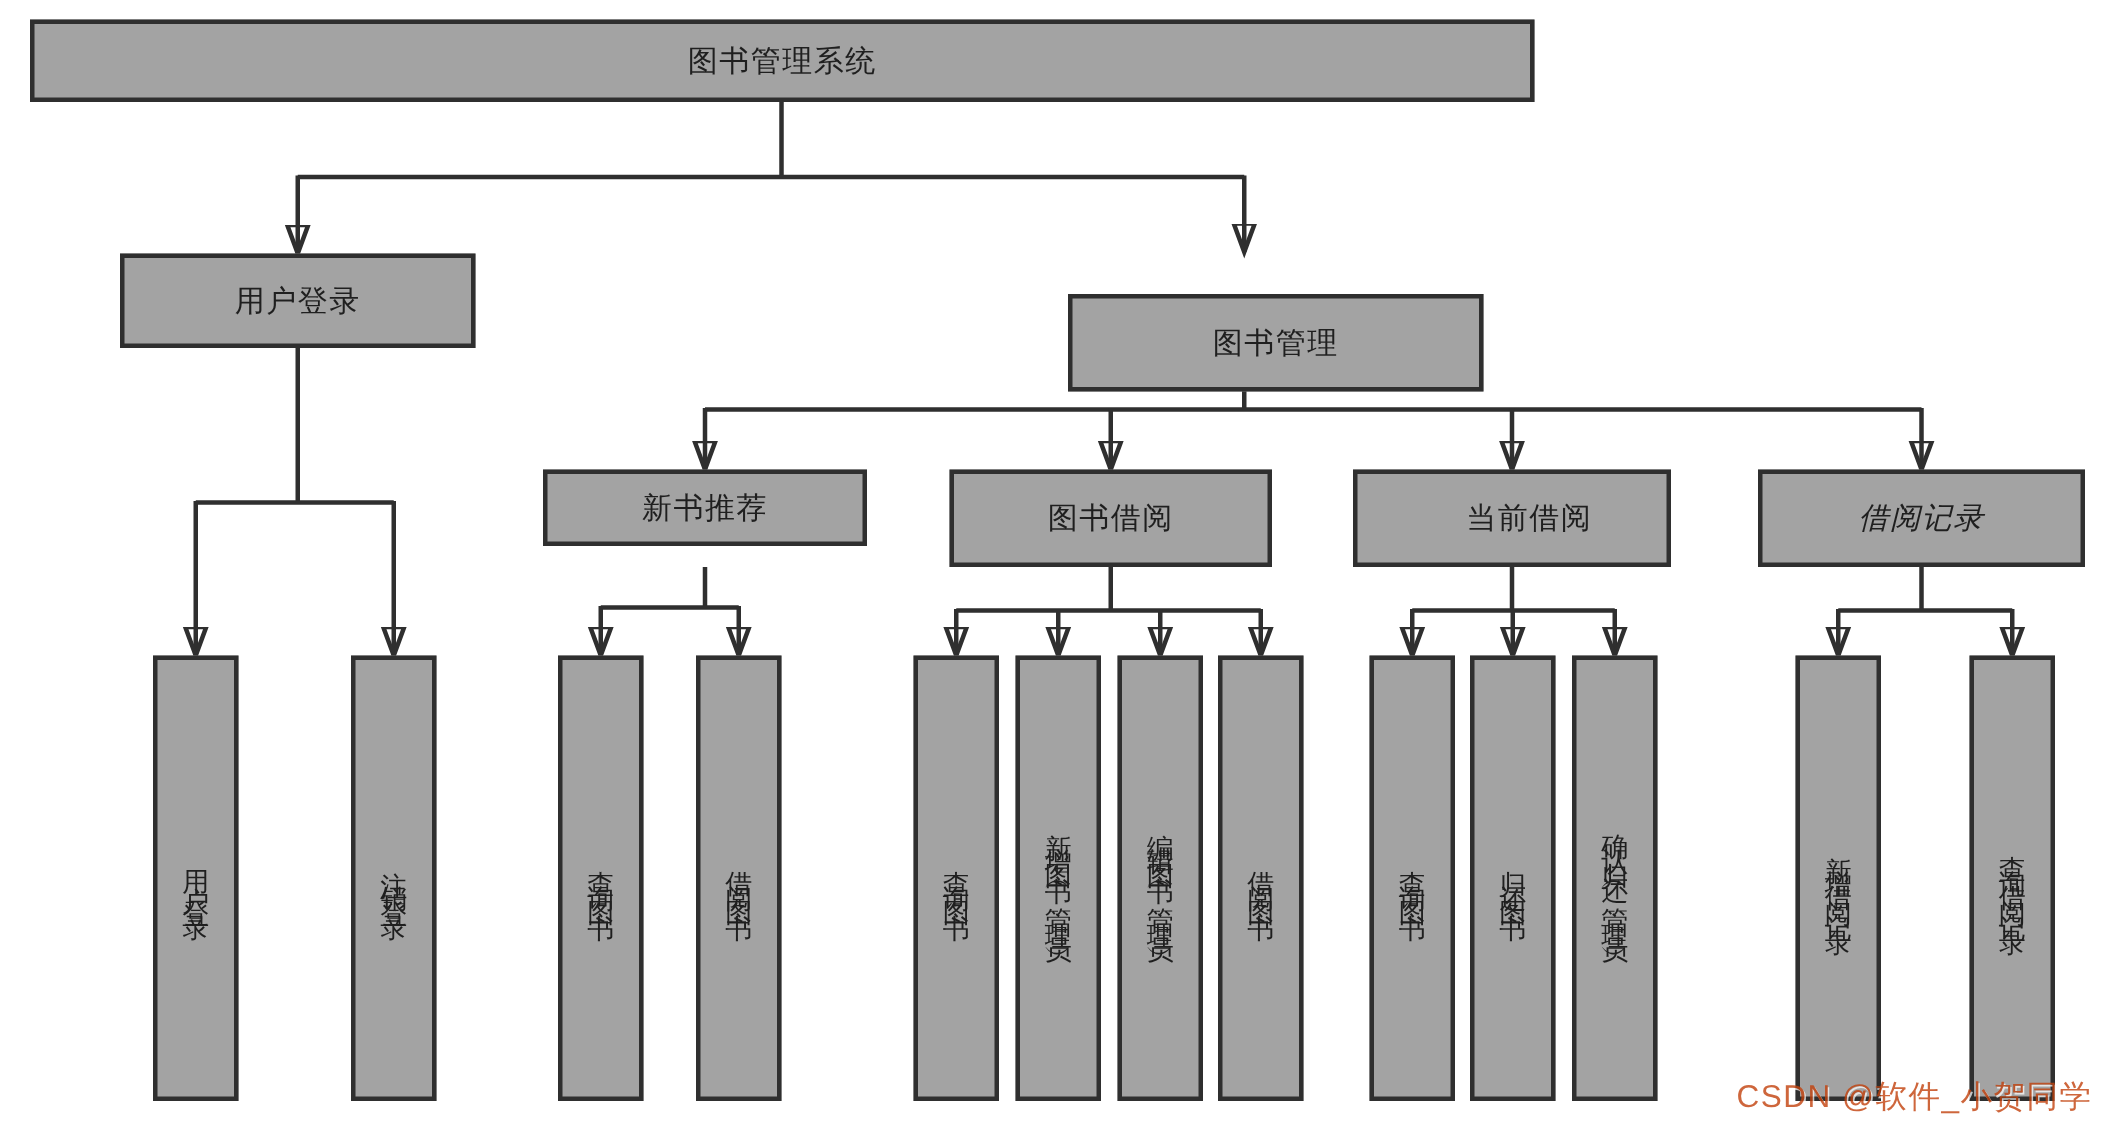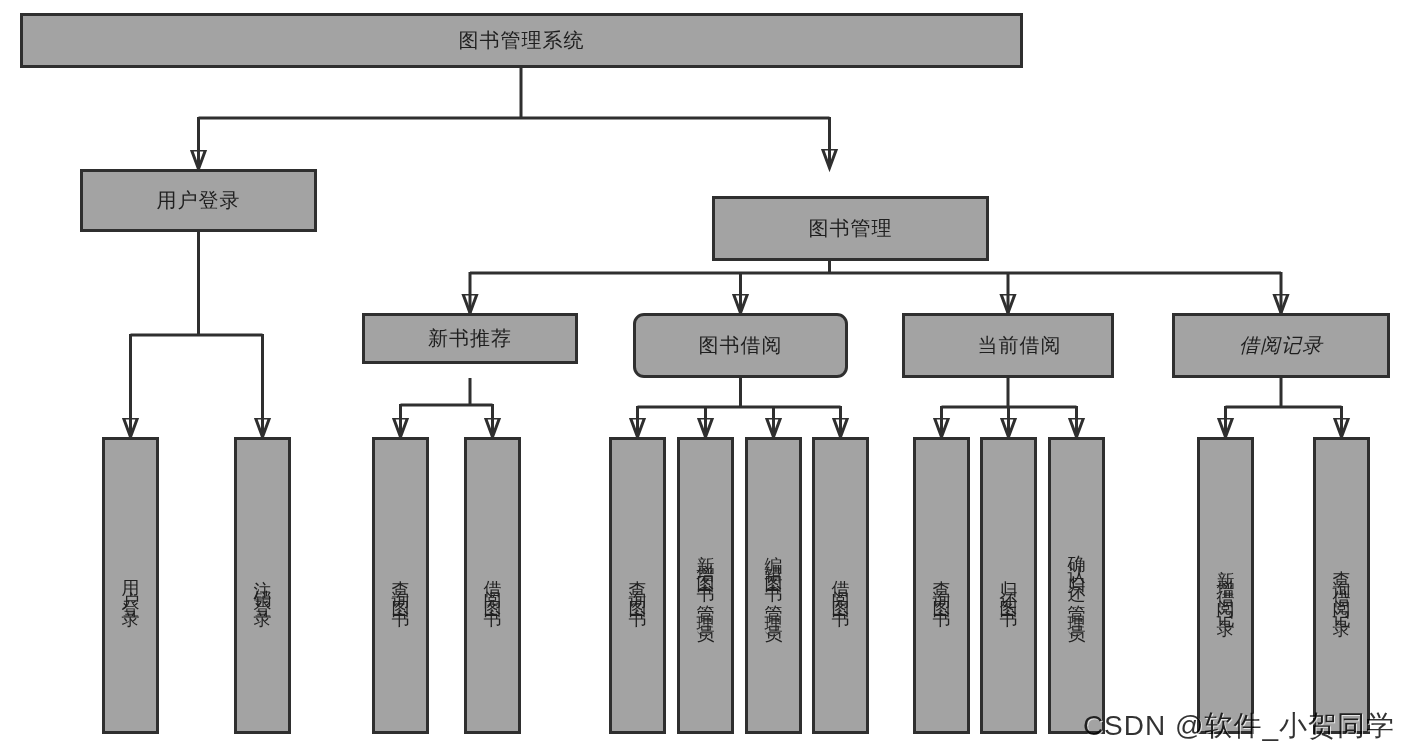--- a/index.html
+++ b/index.html
@@ -27,23 +27,23 @@
     writing-mode:vertical-rl;
     text-orientation:mixed;
     font-size:18px;
     letter-spacing:0.55em;
     line-height:1;
     padding:8px 0;
   }
   #watermark{
     position:absolute;
     right:10px;bottom:2px;
-    font-size:28px;
+    font-size:21px;
     letter-spacing:1px;
-    color:#000000;
+    color:#c2410c;
     opacity:0.8;
     text-shadow:1px 1px 0 rgba(255,255,255,0.9);
     z-index:3;
     white-space:nowrap;
   }
 </style>
 </head>
 <body>
 
 <div id="canvas">
@@ -102,21 +102,21 @@
       <path d="M1341.5,406 V437" marker-end="url(#arrow)"></path>
     </g>
   </svg>
 
   <div class="box" style="left:20px;top:13px;width:1003px;height:55px;">图书管理系统</div>
 
   <div class="box" style="left:80px;top:169px;width:237px;height:63px;">用户登录</div>
   <div class="box" style="left:712px;top:156px;width:277px;height:65px;margin-top:40px;">图书管理</div>
 
   <div class="box" style="left:362px;top:313px;width:216px;height:51px;">新书推荐</div>
-  <div class="box" style="left:633px;top:313px;width:215px;height:65px;border-radius:11px;">图书借阅</div>
+  <div class="box" style="left:633px;top:313px;width:215px;height:65px;">图书借阅</div>
   <div class="box" style="left:902px;top:313px;width:212px;height:65px;padding-left:23px;">当前借阅</div>
   <div class="box" style="left:1172px;top:313px;width:218px;height:65px;font-style:italic;">借阅记录</div>
 
   <div class="box leaf" style="left:102px;top:437px;width:57px;height:297px;">用户登录</div>
   <div class="box leaf" style="left:234px;top:437px;width:57px;height:297px;">注销登录</div>
 
   <div class="box leaf" style="left:372px;top:437px;width:57px;height:297px;">查询图书</div>
   <div class="box leaf" style="left:464px;top:437px;width:57px;height:297px;">借阅图书</div>
 
   <div class="box leaf" style="left:609px;top:437px;width:57px;height:297px;">查询图书</div>

